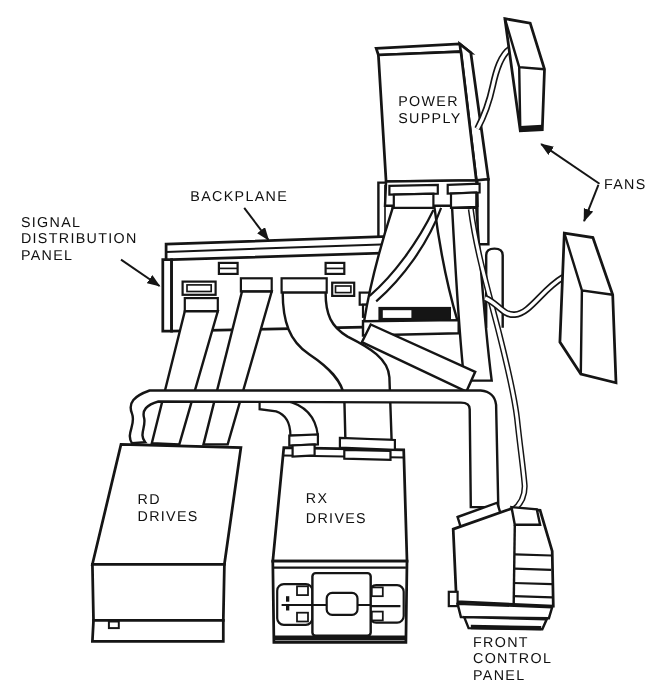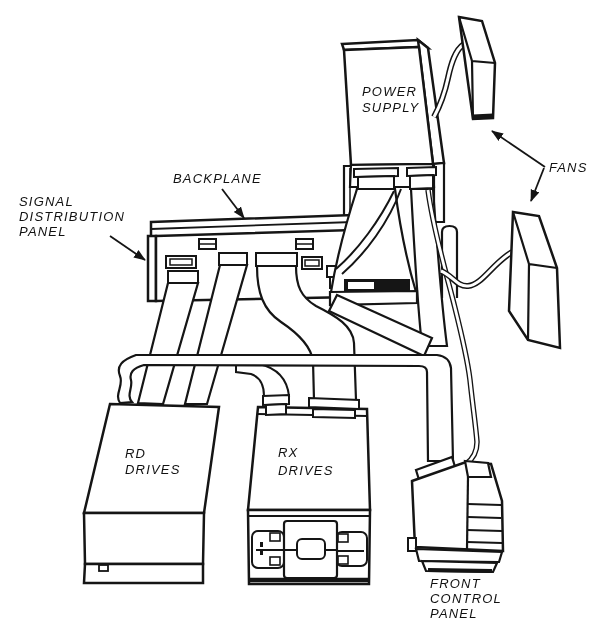--- a/index.html
+++ b/index.html
@@ -1,17 +1,17 @@
 <!DOCTYPE html>
 <html><head>
 <meta charset="utf-8">
 <style>
   html,body{margin:0;padding:0;background:#fff;}
   .canvas{position:relative;width:600px;height:634px;background:#fff;overflow:hidden;
-          font-family:"Liberation Sans",sans-serif;font-style:italic;}
+          font-family:"Liberation Sans",sans-serif;}
   svg{position:absolute;left:0;top:0;}
   svg text{font-family:"Liberation Sans",sans-serif;font-size:13px;letter-spacing:1.2px;
            fill:#111;font-weight:400;}
   .ln{stroke:#151515;fill:none;}
   .face{stroke:#151515;fill:#fff;}
   .band{stroke:#151515;fill:#fff;}
   .darkbar{fill:#151515;stroke:none;}
 </style>
 </head>
 <body>

